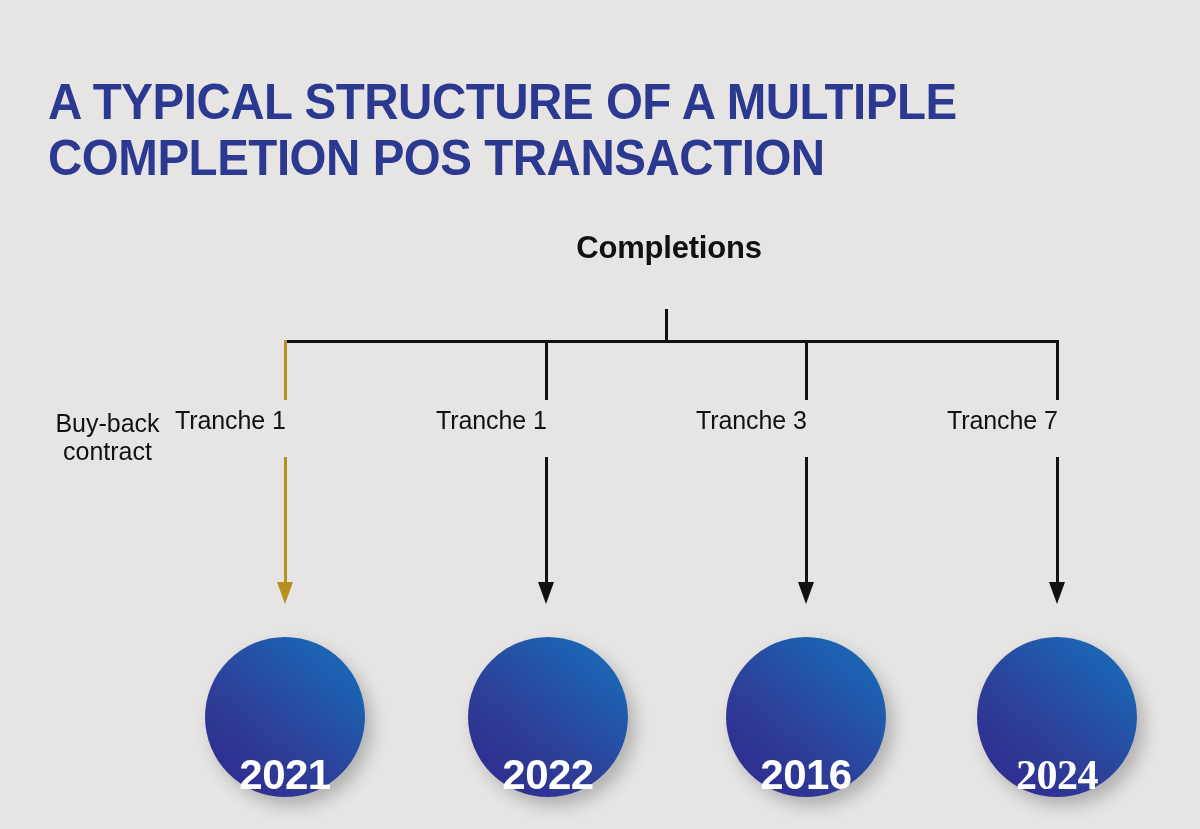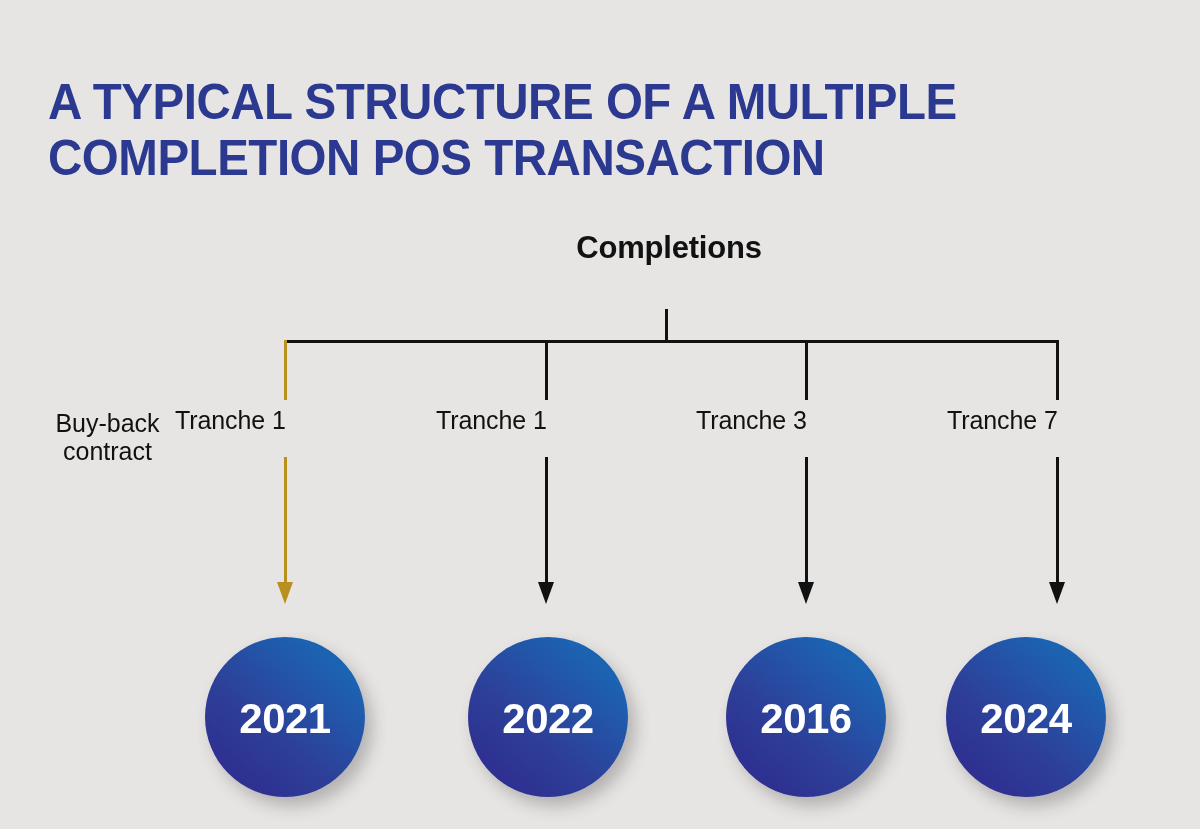--- a/index.html
+++ b/index.html
@@ -138,21 +138,21 @@
   .circle {
     position: absolute;
     top: 593px;
     width: 160px;
     height: 160px;
     margin-left: -80px;
     border-radius: 50%;
     background: linear-gradient(40deg, #2e3191 0%, #2e3191 18%, #2d4099 42%, #1c63b2 82%, #1565b0 100%);
     box-shadow: 7px 9px 16px rgba(60, 60, 60, 0.30);
     display: flex;
-    align-items: center;
+    align-items: flex-end;
     justify-content: center;
   }
   .circle .year {
     color: #ffffff;
     font-size: 42px;
     font-weight: bold;
     letter-spacing: -0.5px;
     transform: translateY(2px);
   }
 </style>
@@ -201,17 +201,17 @@
 
   <div class="circle" style="left:285px;">
     <span class="year">2021</span>
   </div>
   <div class="circle" style="left:548px;">
     <span class="year">2022</span>
   </div>
   <div class="circle" style="left:806px;">
     <span class="year">2016</span>
   </div>
-  <div class="circle" style="left:1026px;">
+  <div class="circle" style="left:1057px;font-family:Liberation Serif, serif;">
     <span class="year">2024</span>
   </div>
 
 </div>
 
 </body></html>

